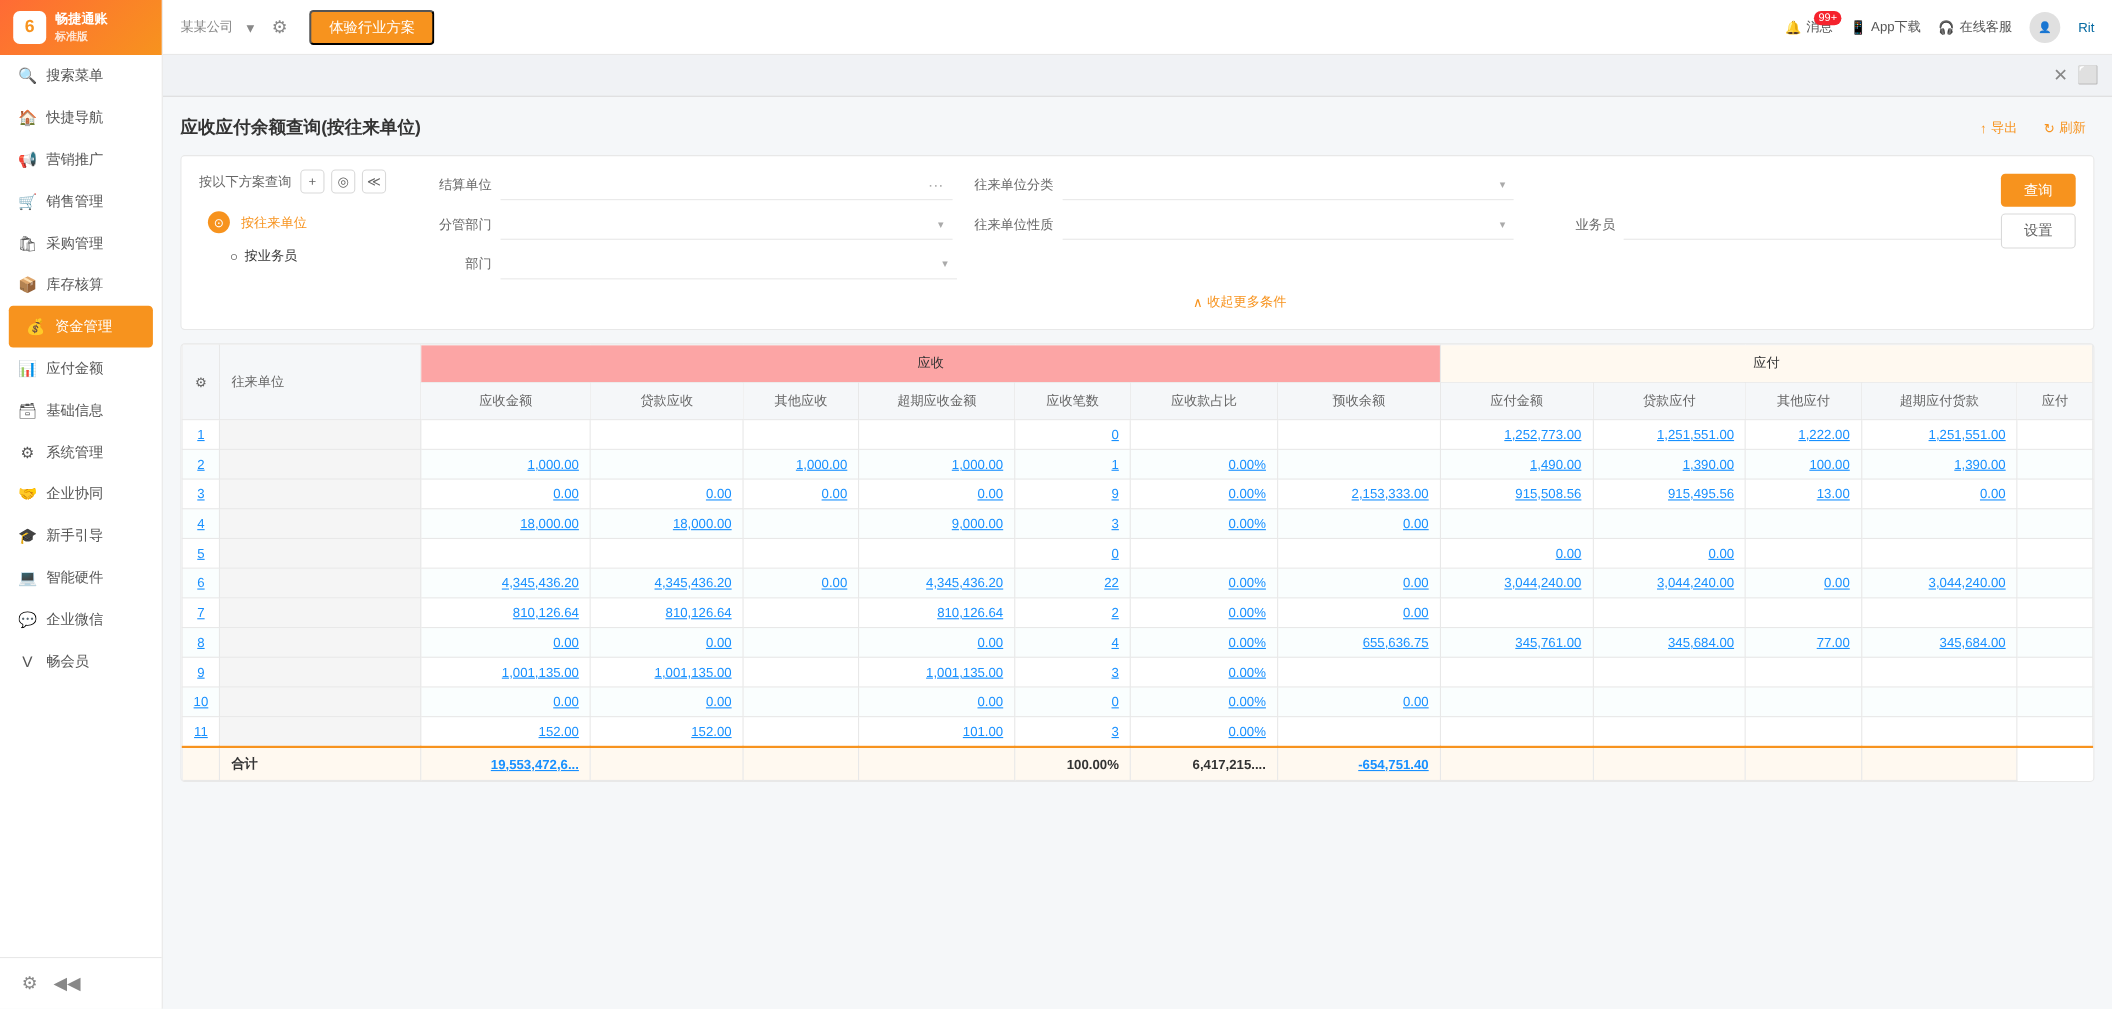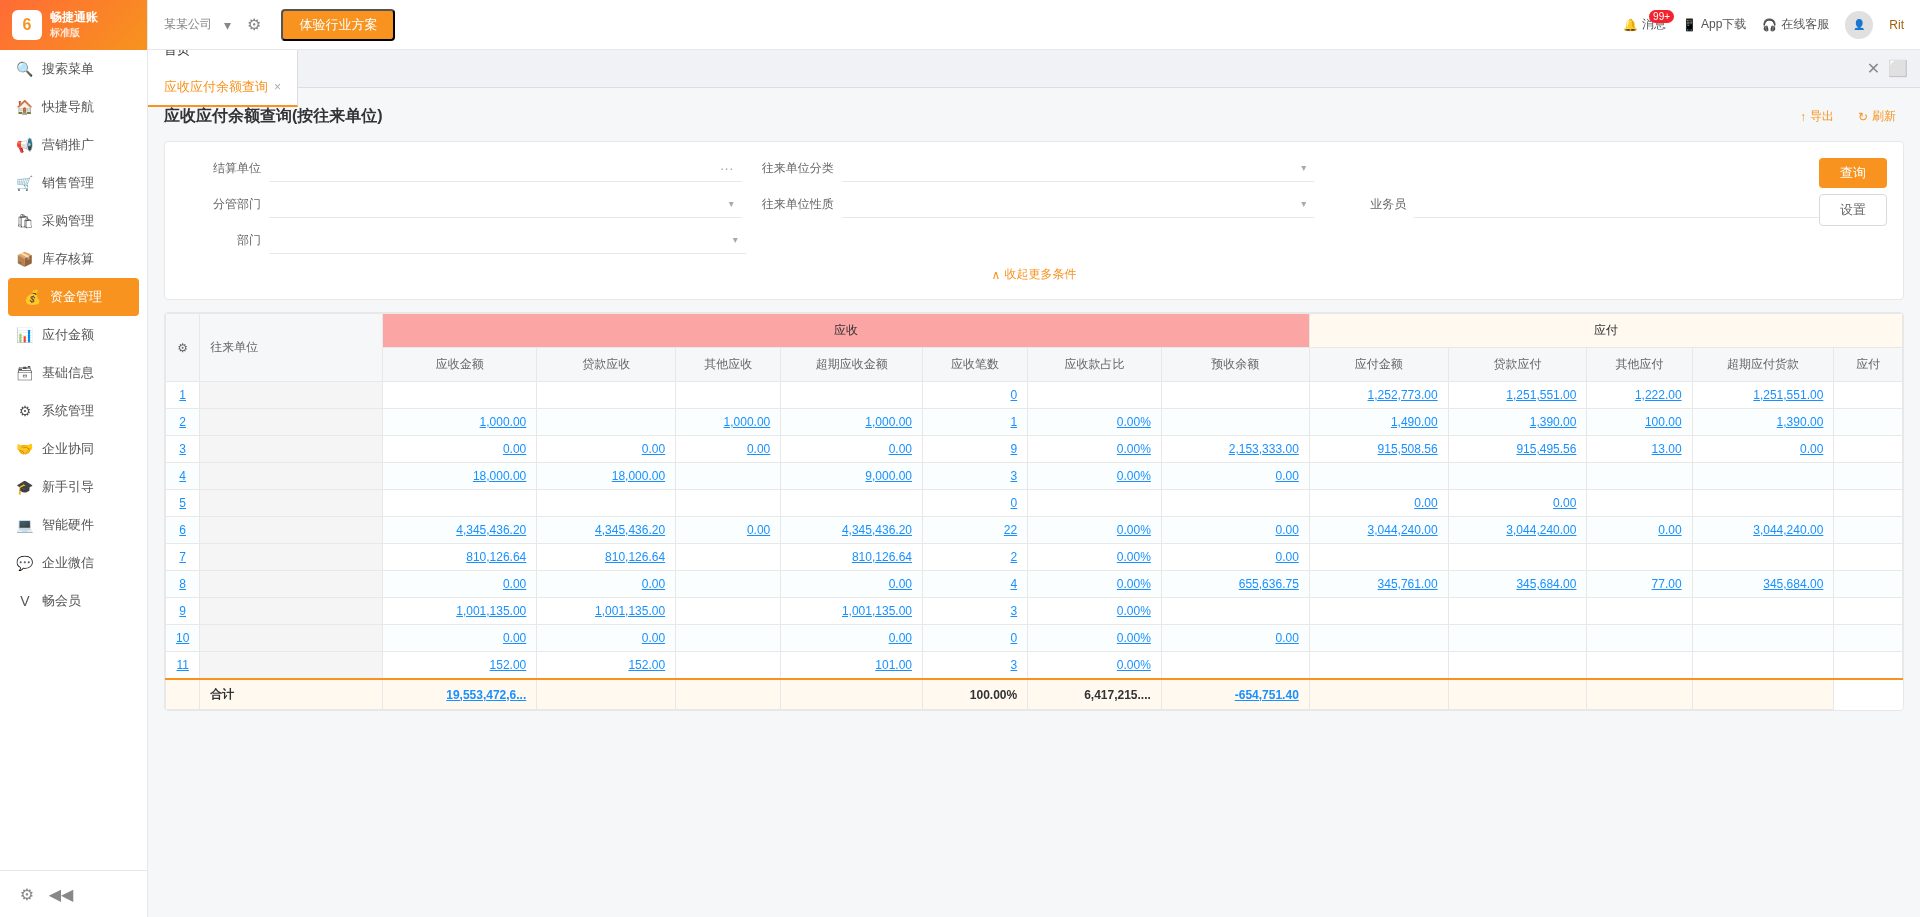--- a/index.html
+++ b/index.html
@@ -57,21 +57,21 @@
       position: absolute; top: -6px; right: -8px;
       background: #f5222d; color: #fff; border-radius: 8px;
       font-size: 10px; padding: 1px 4px; min-width: 16px; text-align: center;
     }
     .topbar-app { display: flex; align-items: center; gap: 4px; cursor: pointer; color: #555; font-size: 12px; }
     .topbar-service { display: flex; align-items: center; gap: 4px; cursor: pointer; color: #555; font-size: 12px; }
     .topbar-avatar {
       width: 28px; height: 28px; background: #e0e0e0; border-radius: 14px;
       display: flex; align-items: center; justify-content: center; font-size: 10px; color: #888;
     }
-    .topbar-username { font-size: 12px; color: #a16207; cursor: pointer; }
+    .topbar-username { font-size: 12px; color: #0369a1; cursor: pointer; }
 
     
     .tabbar {
       position: fixed; left: 148px; top: 50px; right: 0; height: 38px;
       background: #f0f2f5; border-bottom: 1px solid #ddd; z-index: 98;
       display: flex; align-items: center;
     }
     .tab-item {
       height: 38px; display: flex; align-items: center; padding: 0 16px;
       font-size: 13px; cursor: pointer; border-right: 1px solid #ddd; gap: 6px;
@@ -300,29 +300,20 @@
       <span>在线客服</span>
     </div>
     <div class="topbar-avatar">
       <span>👤</span>
     </div>
     <span class="topbar-username">Rit</span>
   </div>
 </div>
 
 <div class="tabbar">
-  <div id="tabs-container">
-      <div class="tab-item home" style="color: rgb(51, 51, 51); background: rgb(255, 255, 255);">
-        <span>首页</span>
-      </div>
-      <div class="tab-item active" style="border-bottom: 2px solid rgb(247, 147, 30); color: rgb(247, 147, 30);">
-        <span>应收应付余额查询</span>
-        <span class="tab-close">×</span>
-      </div>
-    </div>
   <div class="tabbar-actions">
     <span class="tabbar-action-btn">✕</span>
     <span class="tabbar-action-btn">⬜</span>
   </div>
 </div>
 
 <div class="main-content">
   <div class="page">
 
     <div class="page-header">
@@ -335,20 +326,38 @@
         <button class="page-action-btn">
           <span>↻</span>
           <span>刷新</span>
         </button>
       </div>
     </div>
 
     <div class="search-panel search-panel-relative">
       <div style="display:flex; gap:16px; align-items: flex-start;">
 
+        <div style="min-width:150px;">
+          <div class="search-panel-header">
+            <span class="search-panel-title">按以下方案查询</span>
+            <div class="search-panel-actions">
+              <div class="search-panel-btn">+</div>
+              <div class="search-panel-btn">◎</div>
+              <div class="search-panel-btn">≪</div>
+            </div>
+          </div>
+          <div class="filter-option active">
+            <div class="filter-badge">⊙</div>
+            <span>按往来单位</span>
+          </div>
+          <div class="filter-option" style="margin-left: 20px; margin-top:4px;">
+            <span>○</span>
+            <span>按业务员</span>
+          </div>
+        </div>
 
         <div style="flex:1;">
 
           <div class="search-row">
             <div class="search-field">
               <span class="search-label">结算单位</span>
               <div class="search-select" style="flex:1;">
                 <span></span>
                 <span class="search-dots">···</span>
               </div>

